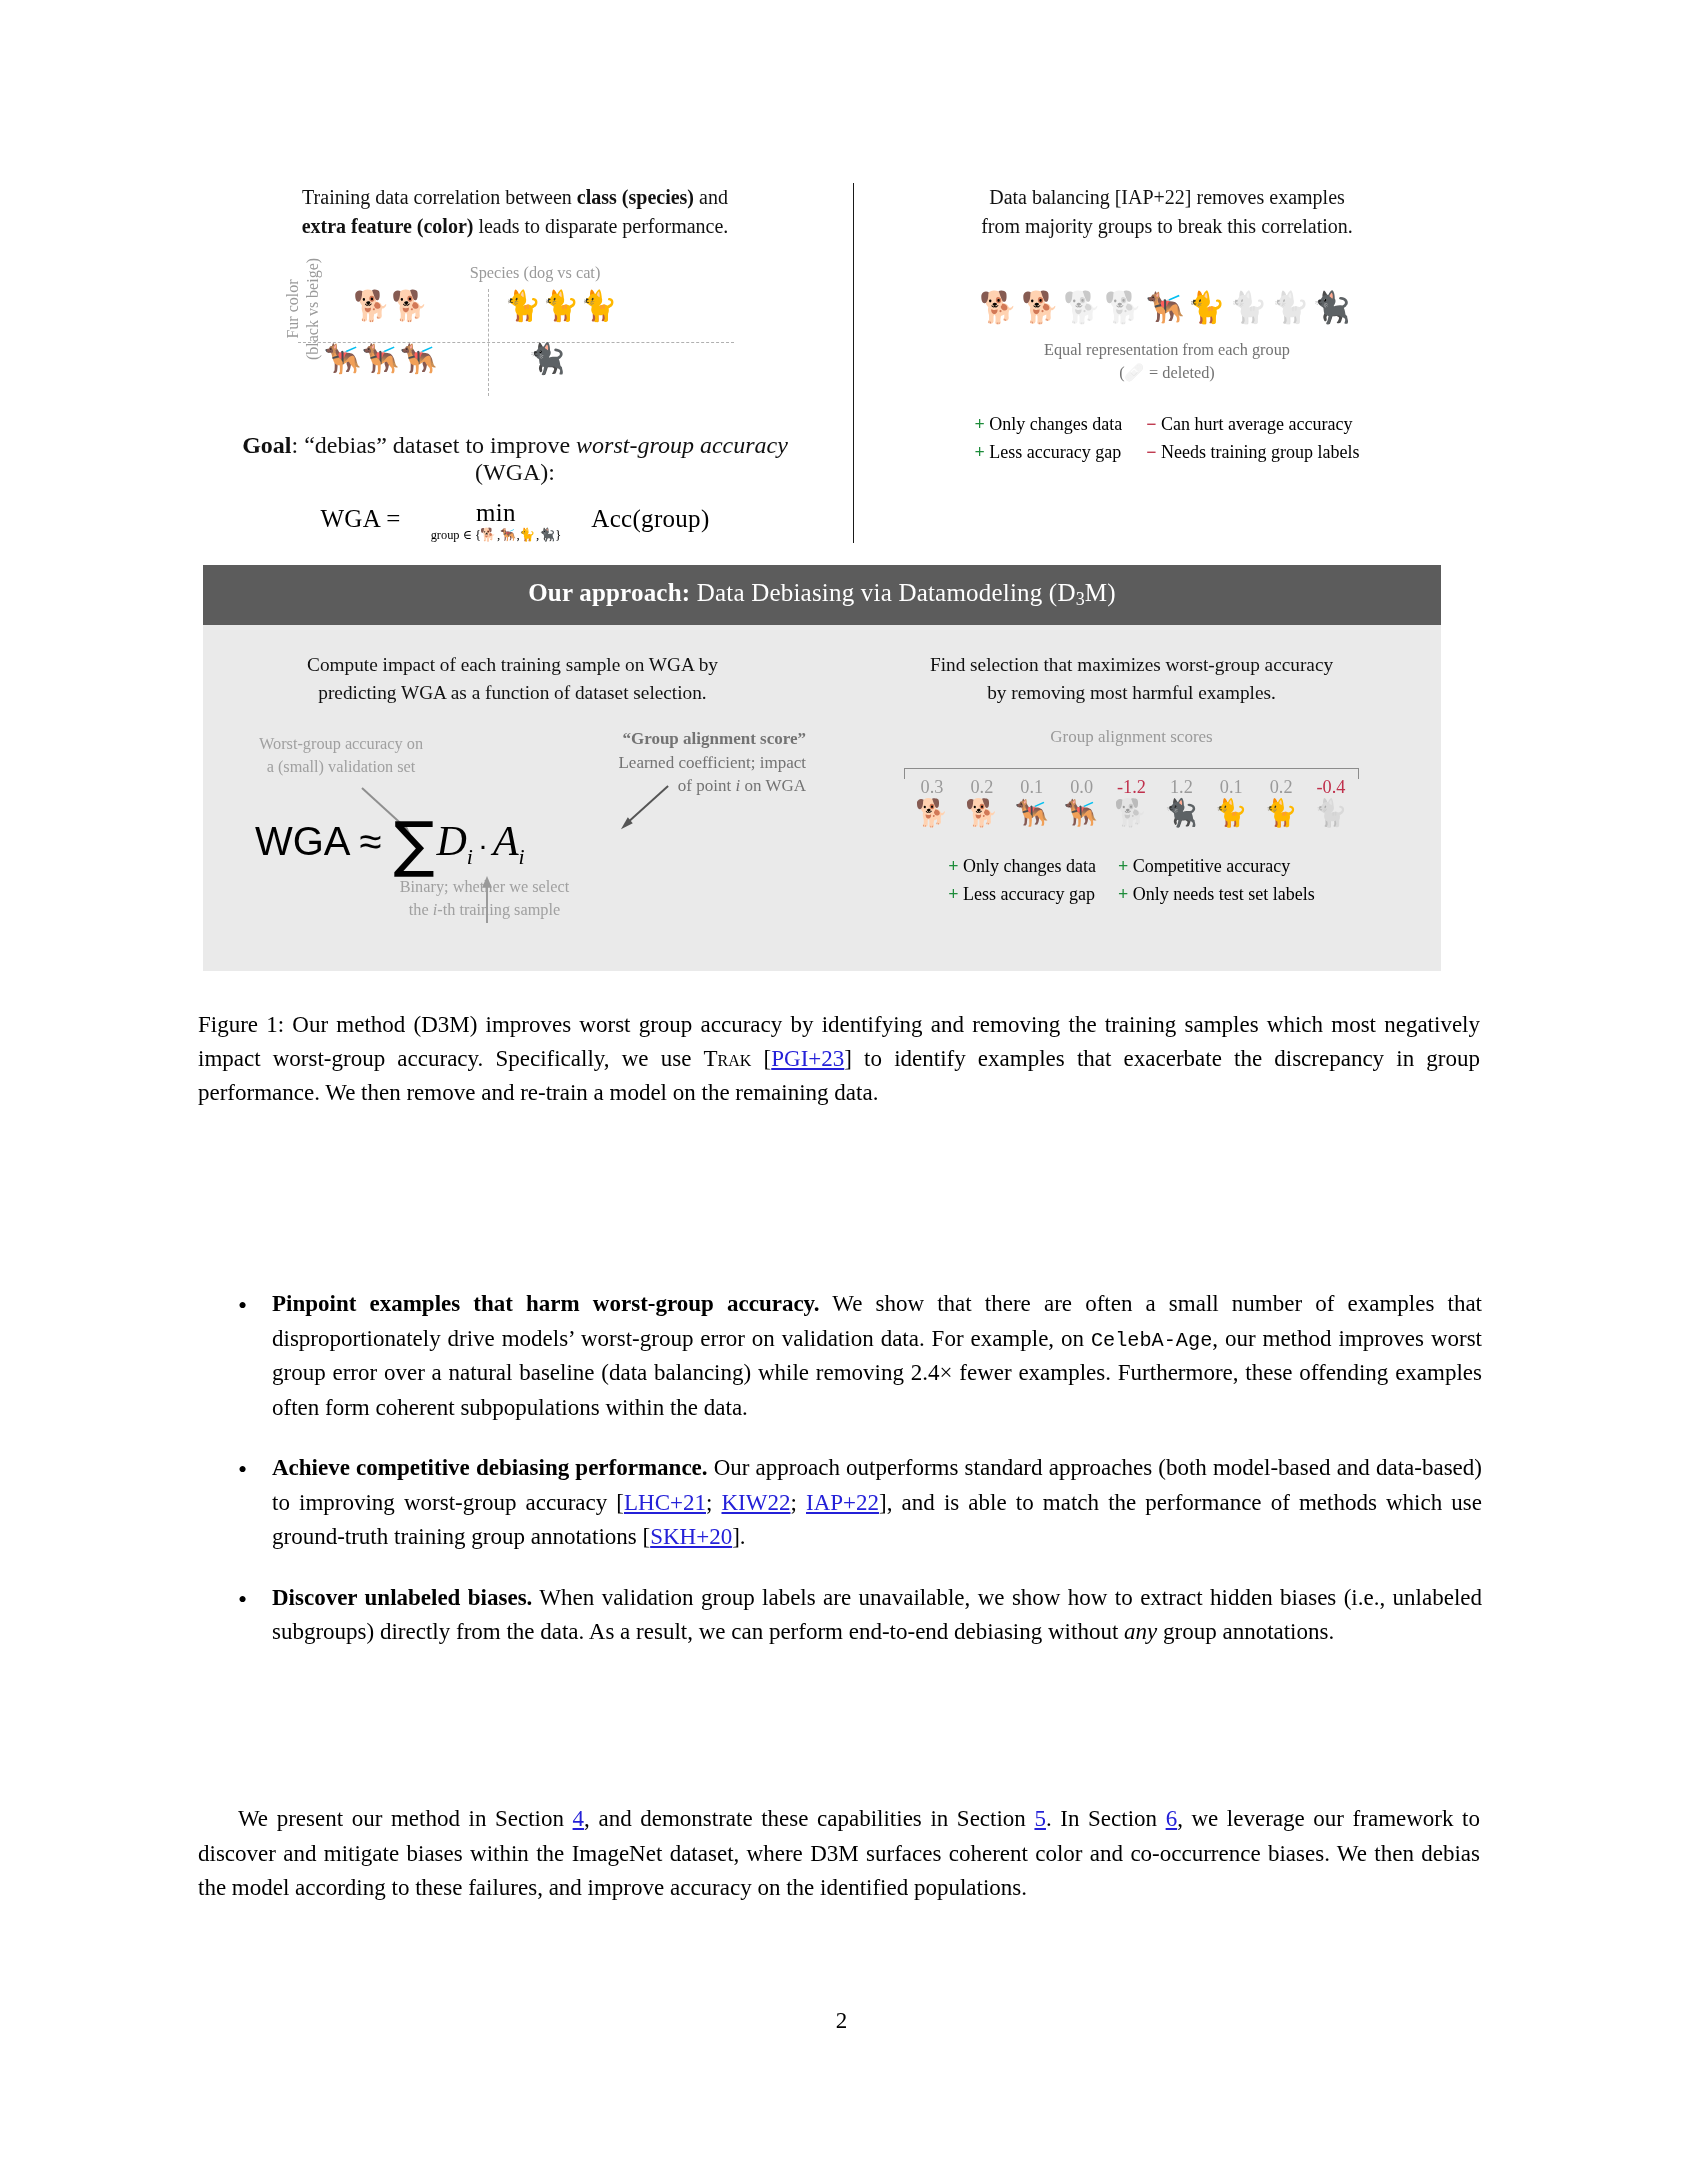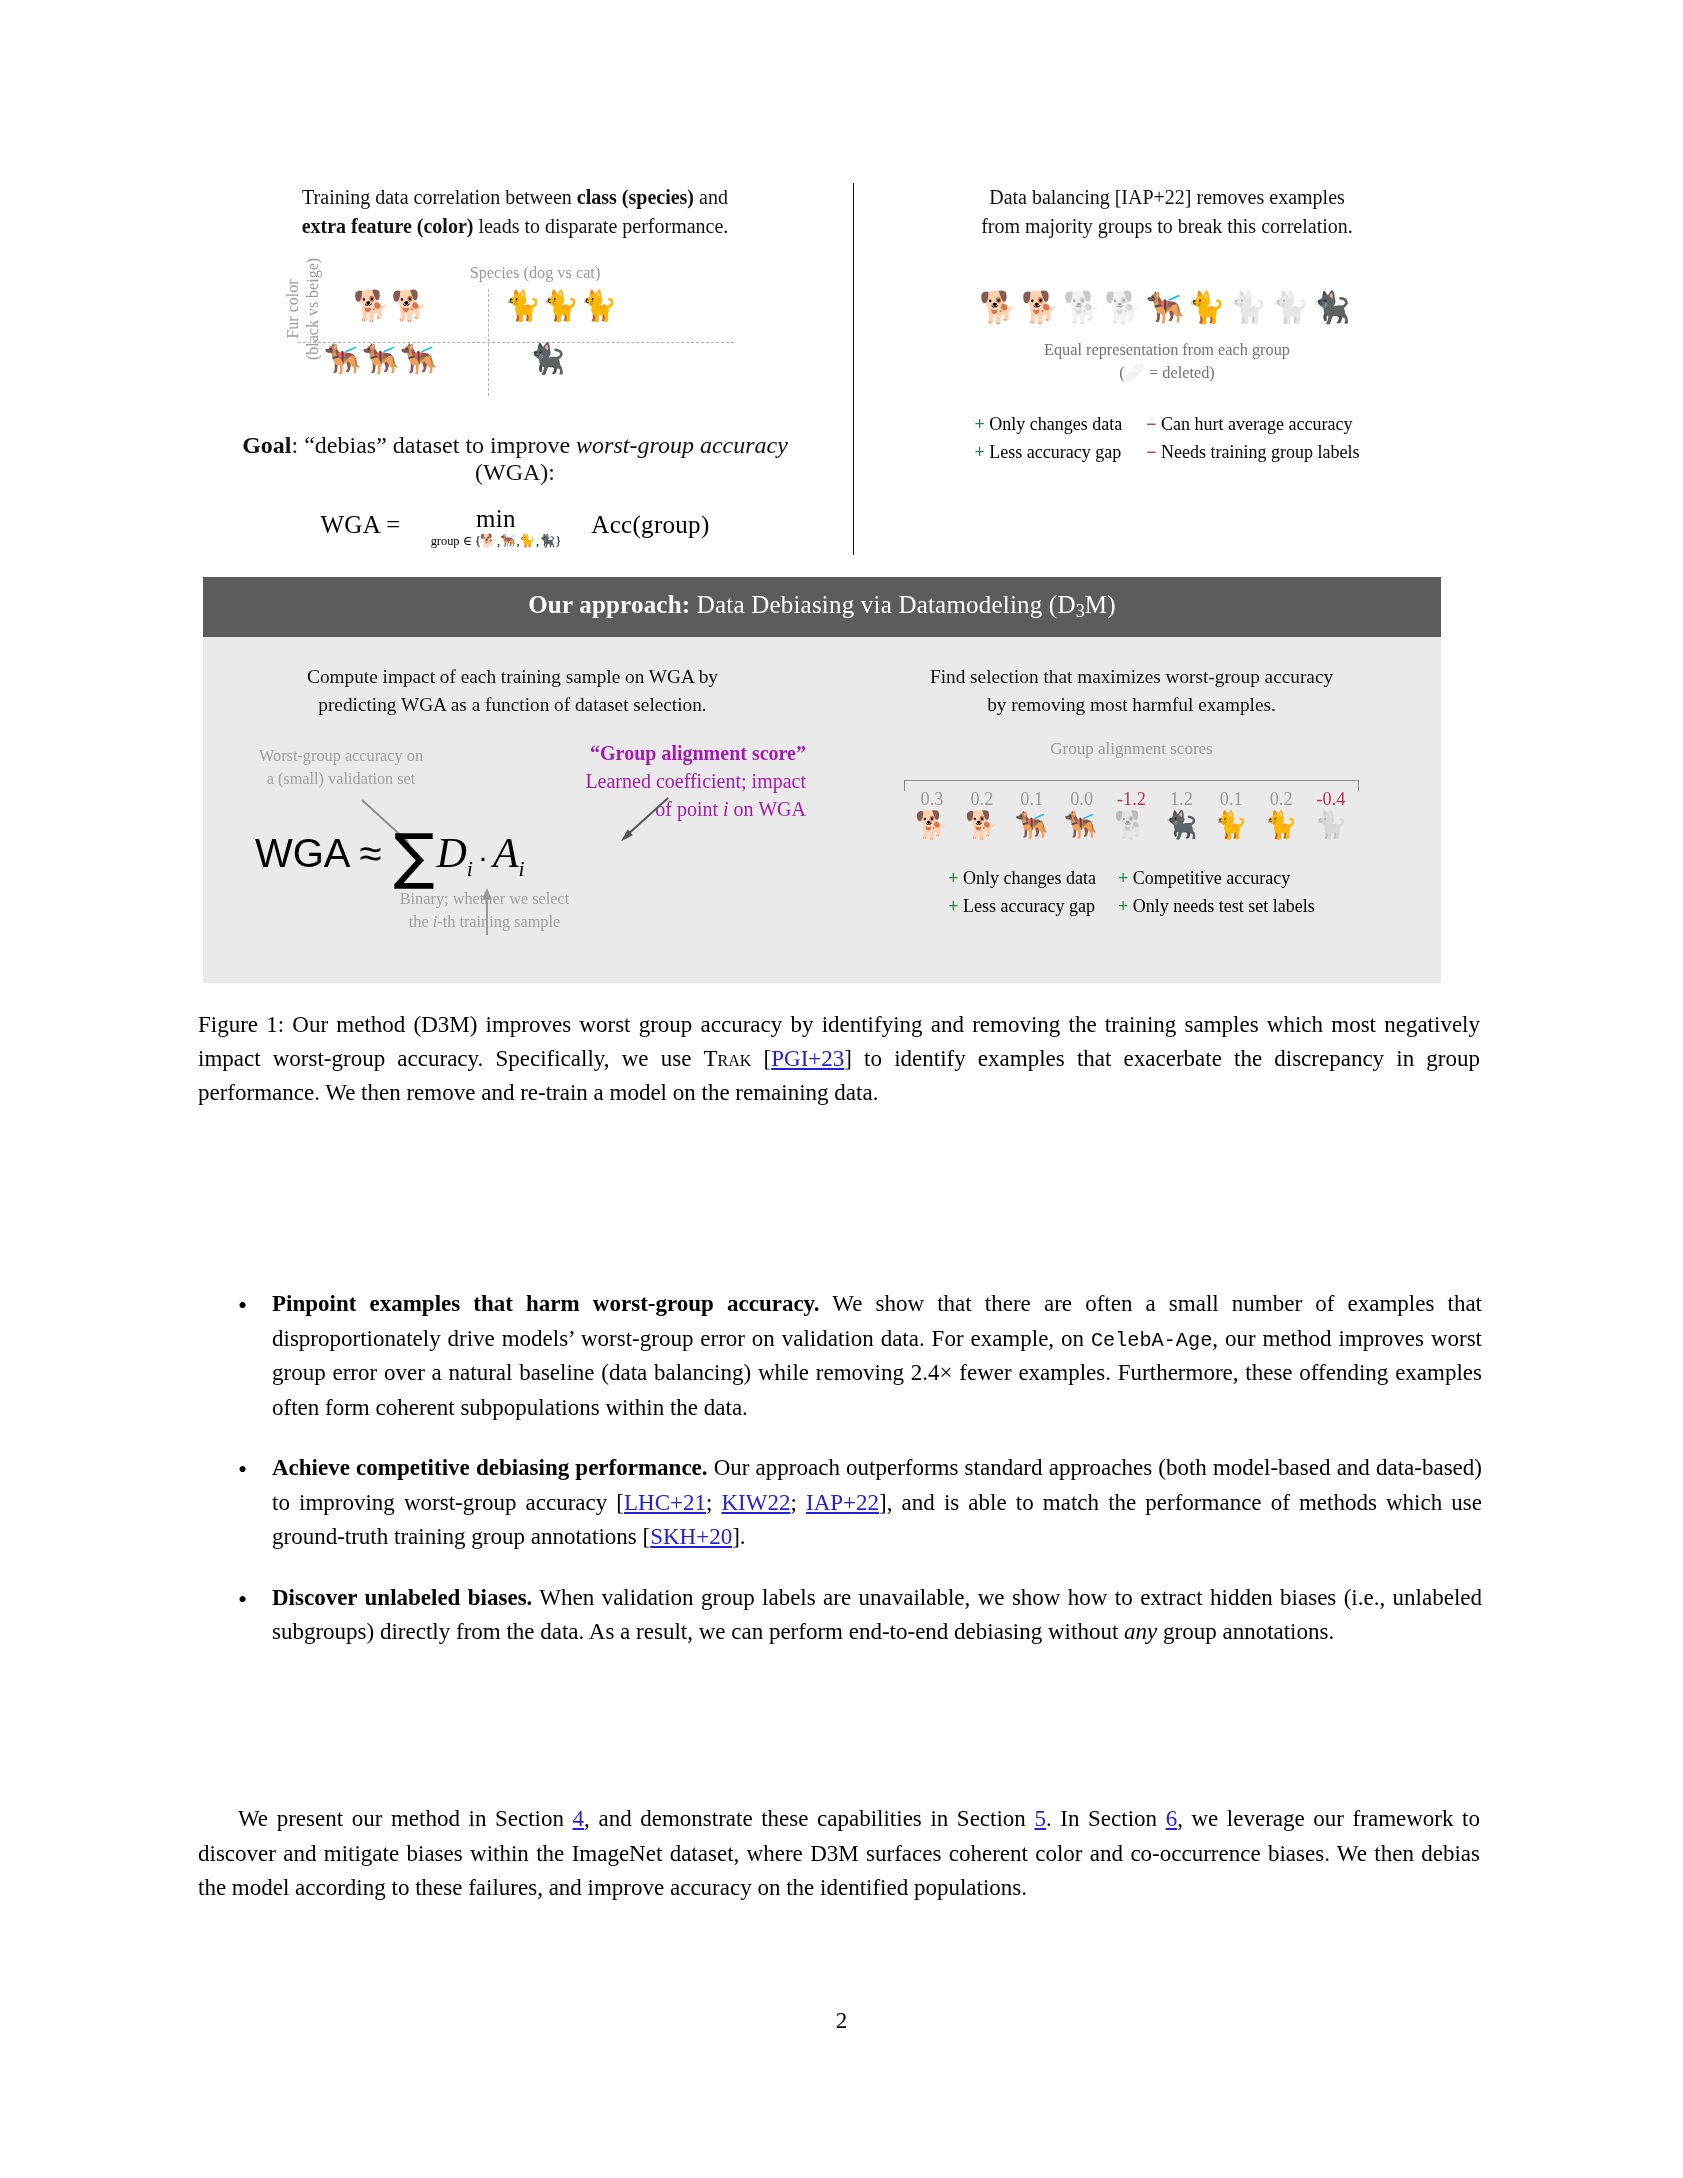--- a/index.html
+++ b/index.html
@@ -124,21 +124,21 @@
   .eq-wga {
     margin-top: 14px;
     text-align: center;
     font-size: 25px;
     letter-spacing: 0.3px;
   }
   .eq-wga .minwrap {
     display: inline-block;
     vertical-align: middle;
     text-align: center;
-    margin: 6px 30px;
+    margin: 0 30px;
     position: relative;
   }
   .eq-wga .minword { display: block; font-size: 25px; line-height: 1; }
   .eq-wga .minsub {
     display: block;
     font-size: 12.4px;
     letter-spacing: 0;
     margin-top: 2px;
     white-space: nowrap;
   }
@@ -211,21 +211,21 @@
     position: relative;
     height: 218px;
     margin-top: 20px;
   }
   .ann {
     position: absolute;
     font-size: 16.3px;
     line-height: 1.4;
     color: #a0a0a0;
   }
-  .ann.dark { color: #a21caf; font-size: 20px; text-align: right; }
+  .ann.dark { color: #737373; font-size: 17px; text-align: right; }
   .ann.dark b { font-weight: bold; }
   .ann-wga   { left: 0px;  top: 6px; width: 248px; text-align: center; }
   .ann-score { right: 2px; top: 0px;  width: 259px; }
   .ann-bin   { left: 119px; top: 149px; width: 297px; text-align: center; }
 
   .eq-main {
     position: absolute;
     left: 38px;
     top: 81px;
     font-size: 40px;

